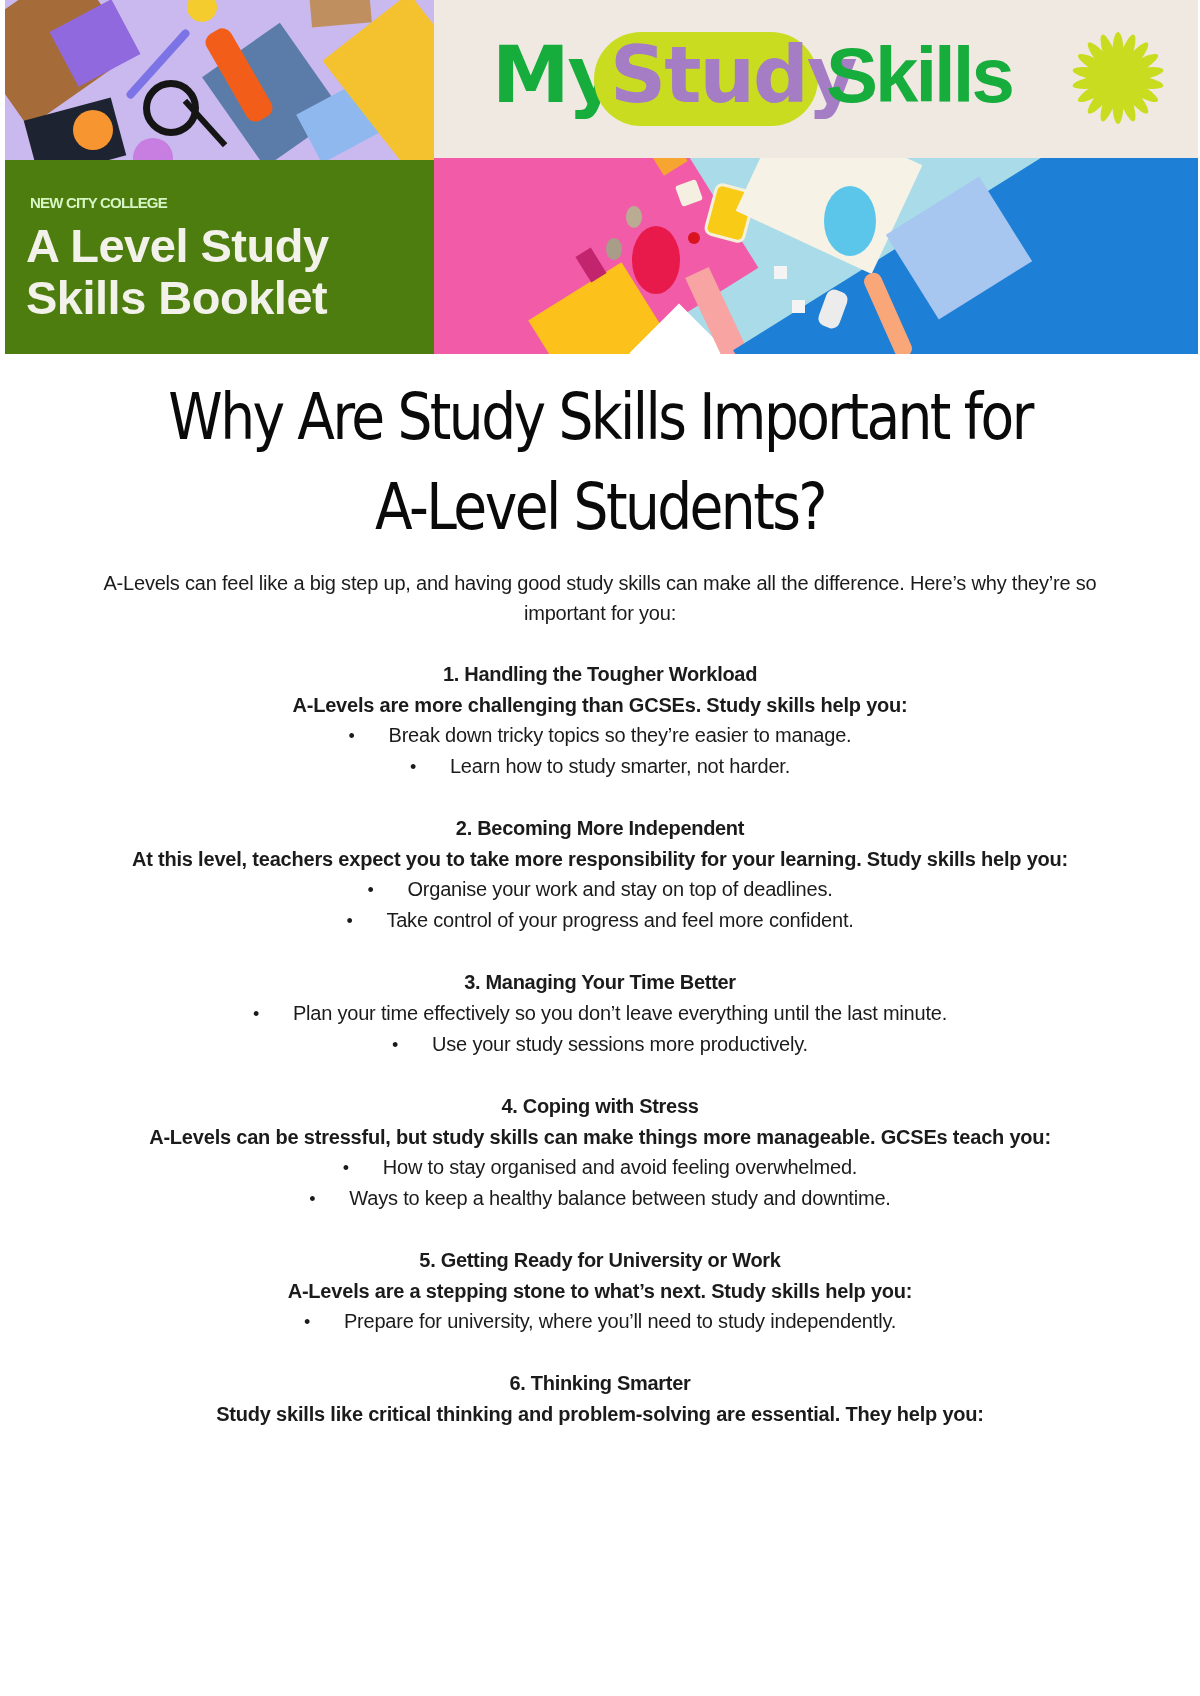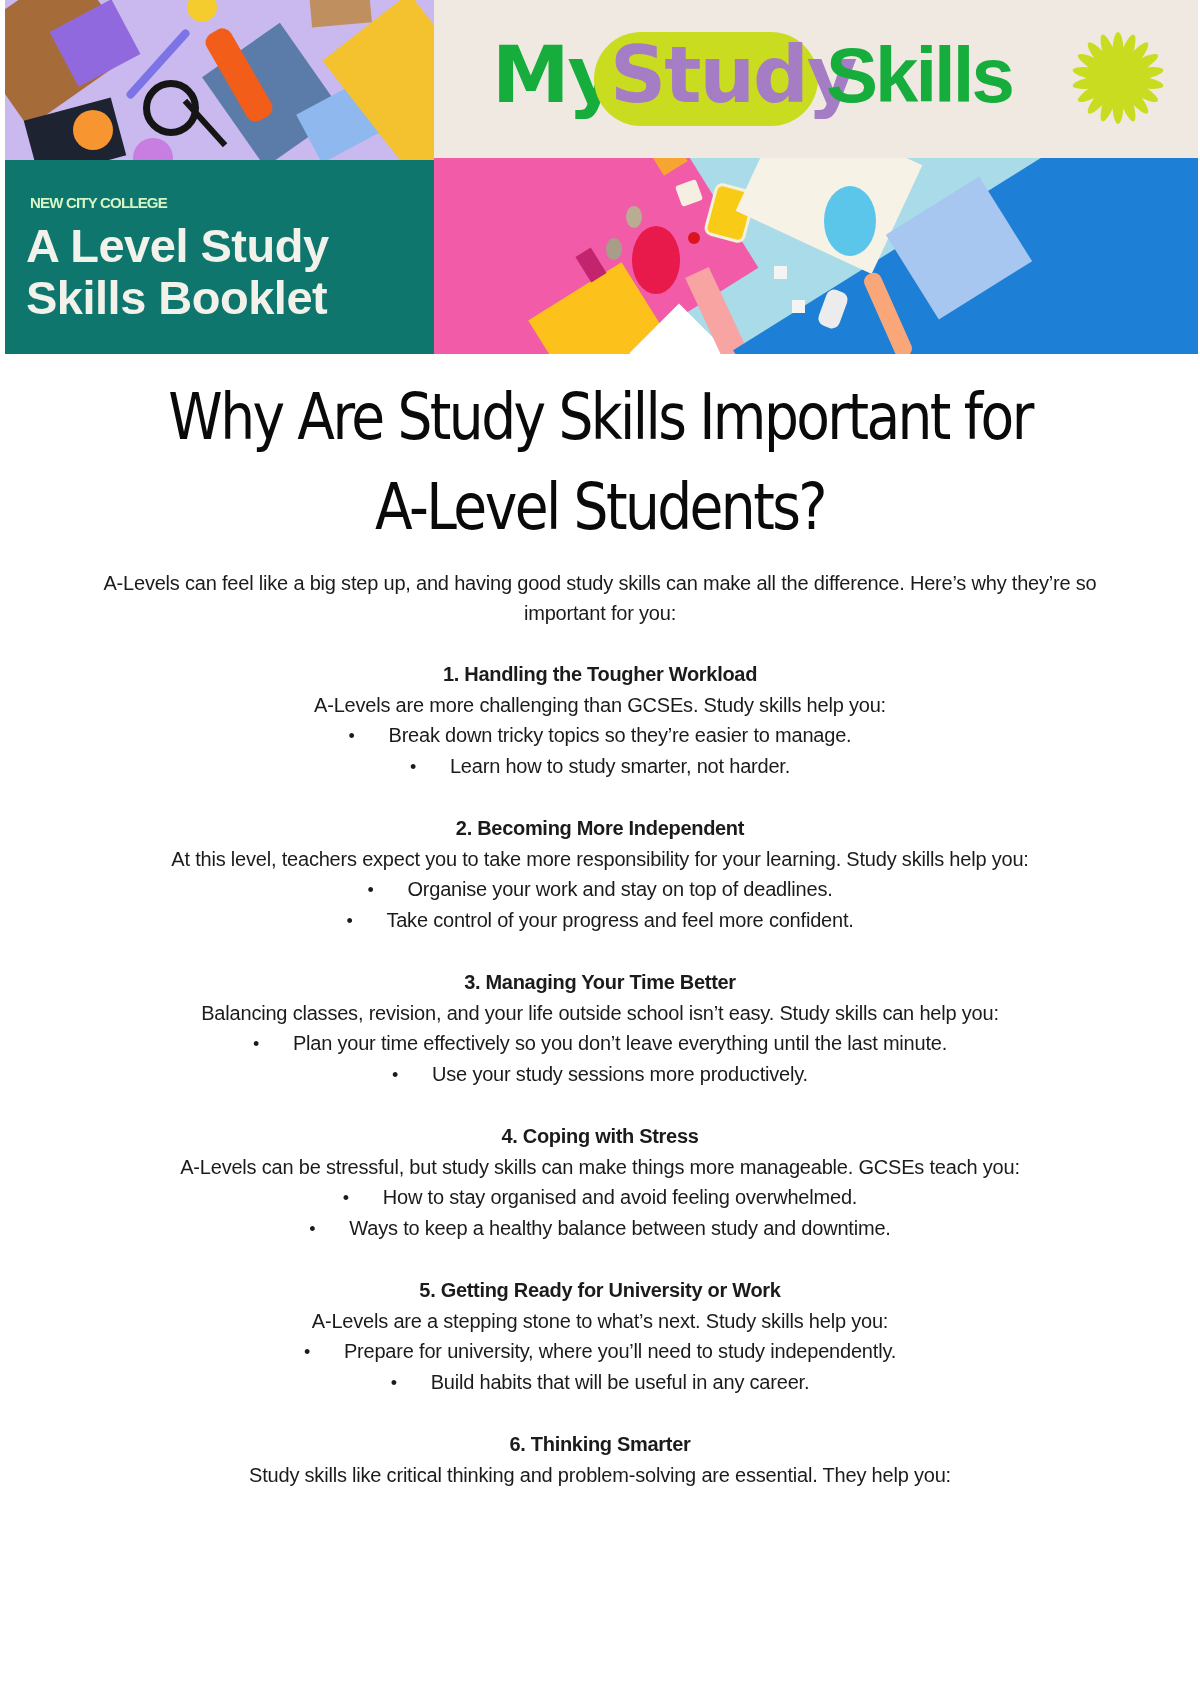--- a/index.html
+++ b/index.html
@@ -1,21 +1,21 @@
 <!DOCTYPE html>
 <html><head>
 <meta charset="utf-8">
 <style>
   html, body { margin: 0; padding: 0; background: #ffffff; }
   body { width: 1200px; height: 1696px; position: relative; overflow: hidden; font-family: "Liberation Sans", sans-serif; color: #111; }
 
   
   .banner { position: absolute; left: 5px; top: 0; width: 1193px; height: 354px; overflow: hidden; }
   .photo-left { position: absolute; left: 0; top: 0; width: 429px; height: 160px; background: #c9b9ef; overflow: hidden; }
-  .green-block { position: absolute; left: 0; top: 160px; width: 429px; height: 222px; background: #0f766e; }
+  .green-block { position: absolute; left: 0; top: 160px; width: 429px; height: 222px; background: #4d7c0f; }
   .logo-area { position: absolute; left: 429px; top: 0; width: 764px; height: 158px; background: #efe9e2; }
   .photo-right { position: absolute; left: 429px; top: 158px; width: 764px; height: 196px; background: #a9dbe8; overflow: hidden; }
 
   .shape { position: absolute; }
 
   .college { position: absolute; left: 25px; top: 34px; color: #d6f5c4; font-size: 15px; font-weight: bold; letter-spacing: -0.8px; }
   .booklet-title { position: absolute; left: 21px; top: 60px; color: #f2f1ea; font-size: 47px; font-weight: bold; line-height: 52px; letter-spacing: -0.5px; }
 
   .logo { position: absolute; left: 58px; top: 28px; height: 100px; width: 680px; }
   .logo .my { position: absolute; left: 0; top: 2px; font-size: 78px; font-weight: bold; color: #17ad3d; letter-spacing: -2px; font-family: "DejaVu Sans", sans-serif; }
@@ -25,21 +25,21 @@
   .logo .sun { position: absolute; left: 578px; top: 2px; width: 96px; height: 96px; }
 
   
   .main-title { position: absolute; left: 0; top: 372px; width: 1200px; text-align: center; font-family: "DejaVu Sans", sans-serif; font-size: 64px; line-height: 90px; color: #0a0a0a; letter-spacing: -3px; transform: scaleX(0.86); transform-origin: center; }
 
   
   .content { position: absolute; left: 60px; top: 568px; width: 1080px; text-align: center; font-family: "Liberation Sans", sans-serif; font-size: 20px; color: #1b1b1b; }
   .intro { line-height: 30px; margin: 0; letter-spacing: -0.2px; }
   .section { margin-top: 30px; }
   .section h2 { margin: 0; font-size: 20px; font-weight: bold; line-height: 32px; letter-spacing: -0.3px; }
-  .section p { margin: 0; line-height: 30px; letter-spacing: -0.2px; }
+  .section p { margin: 0; line-height: 30px; letter-spacing: -0.2px; font-weight: bold; }
   .section ul { list-style: none; margin: 0; padding: 0; }
   .section li { line-height: 30px; letter-spacing: -0.2px; }
   .bullet { display: inline-block; width: 40px; text-align: left; font-size: 18px; }
 </style>
 </head>
 <body>
 
 <div class="banner">
 
   <div class="photo-left">
@@ -144,42 +144,40 @@
     <h2>2. Becoming More Independent</h2>
     <p>At this level, teachers expect you to take more responsibility for your learning. Study skills help you:</p>
     <ul>
       <li><span class="bullet">•</span><span>Organise your work and stay on top of deadlines.</span></li>
       <li><span class="bullet">•</span><span>Take control of your progress and feel more confident.</span></li>
     </ul>
   </div>
 
   <div class="section">
     <h2>3. Managing Your Time Better</h2>
-    <p>Balancing classes, revision, and your life outside school isn’t easy. Study skills can help you:</p>
     <ul>
       <li><span class="bullet">•</span><span>Plan your time effectively so you don’t leave everything until the last minute.</span></li>
       <li><span class="bullet">•</span><span>Use your study sessions more productively.</span></li>
     </ul>
   </div>
 
   <div class="section">
     <h2>4. Coping with Stress</h2>
     <p>A-Levels can be stressful, but study skills can make things more manageable. GCSEs teach you:</p>
     <ul>
       <li><span class="bullet">•</span><span>How to stay organised and avoid feeling overwhelmed.</span></li>
       <li><span class="bullet">•</span><span>Ways to keep a healthy balance between study and downtime.</span></li>
     </ul>
   </div>
 
   <div class="section">
     <h2>5. Getting Ready for University or Work</h2>
     <p>A-Levels are a stepping stone to what’s next. Study skills help you:</p>
     <ul>
       <li><span class="bullet">•</span><span>Prepare for university, where you’ll need to study independently.</span></li>
-      <li><span class="bullet">•</span><span>Build habits that will be useful in any career.</span></li>
     </ul>
   </div>
 
   <div class="section">
     <h2>6. Thinking Smarter</h2>
     <p>Study skills like critical thinking and problem-solving are essential. They help you:</p>
   </div>
 </div>
 
 </body></html>

